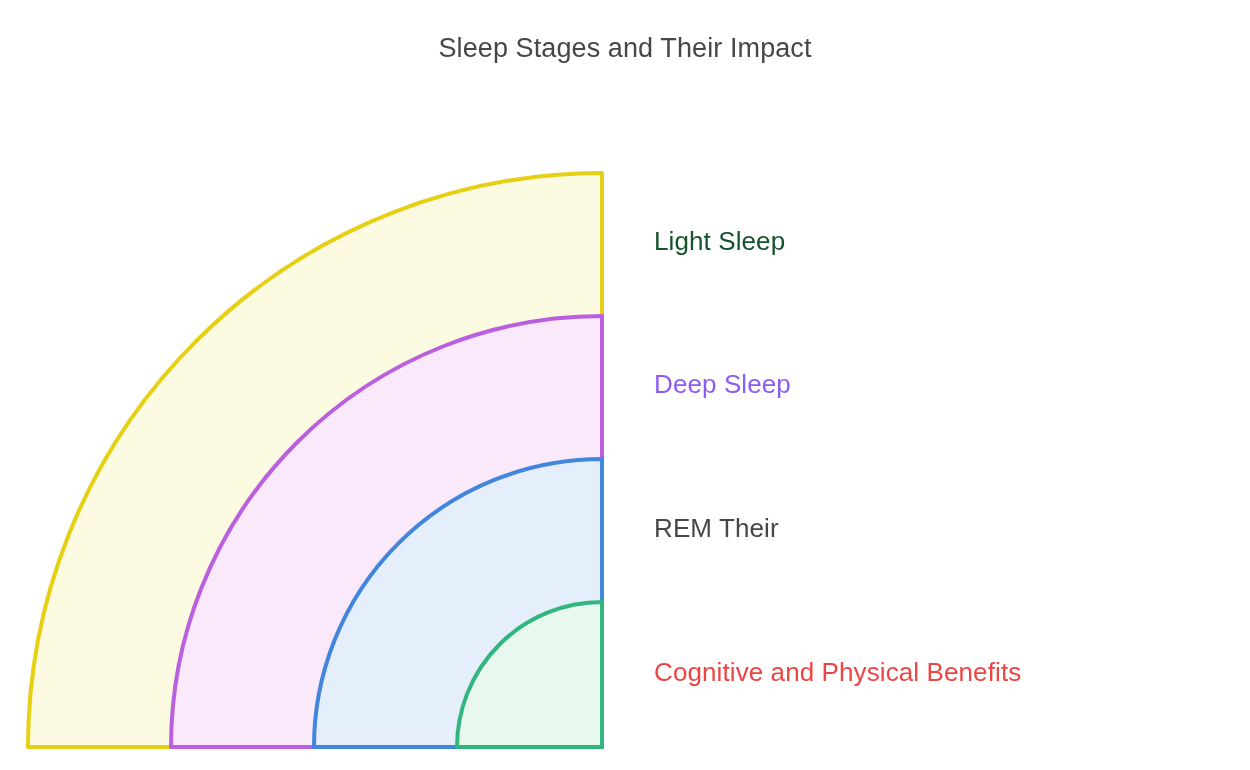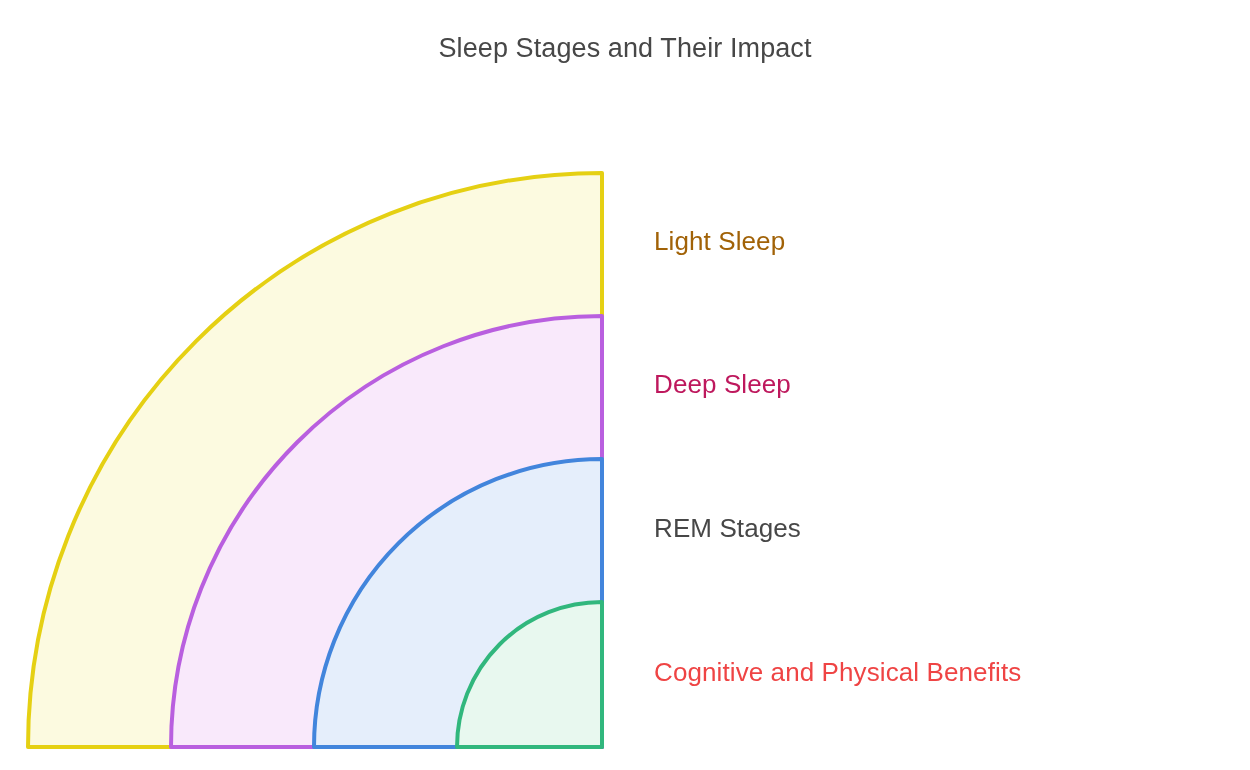--- a/index.html
+++ b/index.html
@@ -63,19 +63,19 @@
   <svg id="arc-svg" viewBox="0 0 1250 770">
     <g id="arc-layer">
         <path d="M 602 747 L 602 173 A 574 574 0 0 0 28 747 Z" fill="#FCFAE0" stroke="#E5D013" stroke-width="4" stroke-linejoin="round" stroke-linecap="round"></path>
         <path d="M 602 747 L 602 316 A 431 431 0 0 0 171 747 Z" fill="#F9E9FB" stroke="#B95FDF" stroke-width="4" stroke-linejoin="round" stroke-linecap="round"></path>
         <path d="M 602 747 L 602 459 A 288 288 0 0 0 314 747 Z" fill="#E5EEFB" stroke="#4285DC" stroke-width="4" stroke-linejoin="round" stroke-linecap="round"></path>
         <path d="M 602 747 L 602 602 A 145 145 0 0 0 457 747 Z" fill="#E8F8EF" stroke="#31B77D" stroke-width="4" stroke-linejoin="round" stroke-linecap="round"></path>
       </g>
   </svg>
 
   <div id="label-layer">
-      <div class="stage-label" style="left: 654px; top: 225px; color: #a16207;">Light Sleep</div>
-      <div class="stage-label" style="left: 654px; top: 368px; color: #be185d;">Deep Sleep</div>
-      <div class="stage-label" style="left: 654px; top: 512px; color: rgb(71, 71, 71);">REM Stages</div>
+      <div class="stage-label" style="left: 654px; top: 225px; color: #14532d;">Light Sleep</div>
+      <div class="stage-label" style="left: 654px; top: 368px; color: #8b5cf6;">Deep Sleep</div>
+      <div class="stage-label" style="left: 654px; top: 512px; color: rgb(71, 71, 71);">REM Their</div>
       <div class="stage-label" style="left: 654px; top: 656px; color: #ef4444;">Cognitive and Physical Benefits</div>
     </div>
 
 </div>
 
 </body></html>

